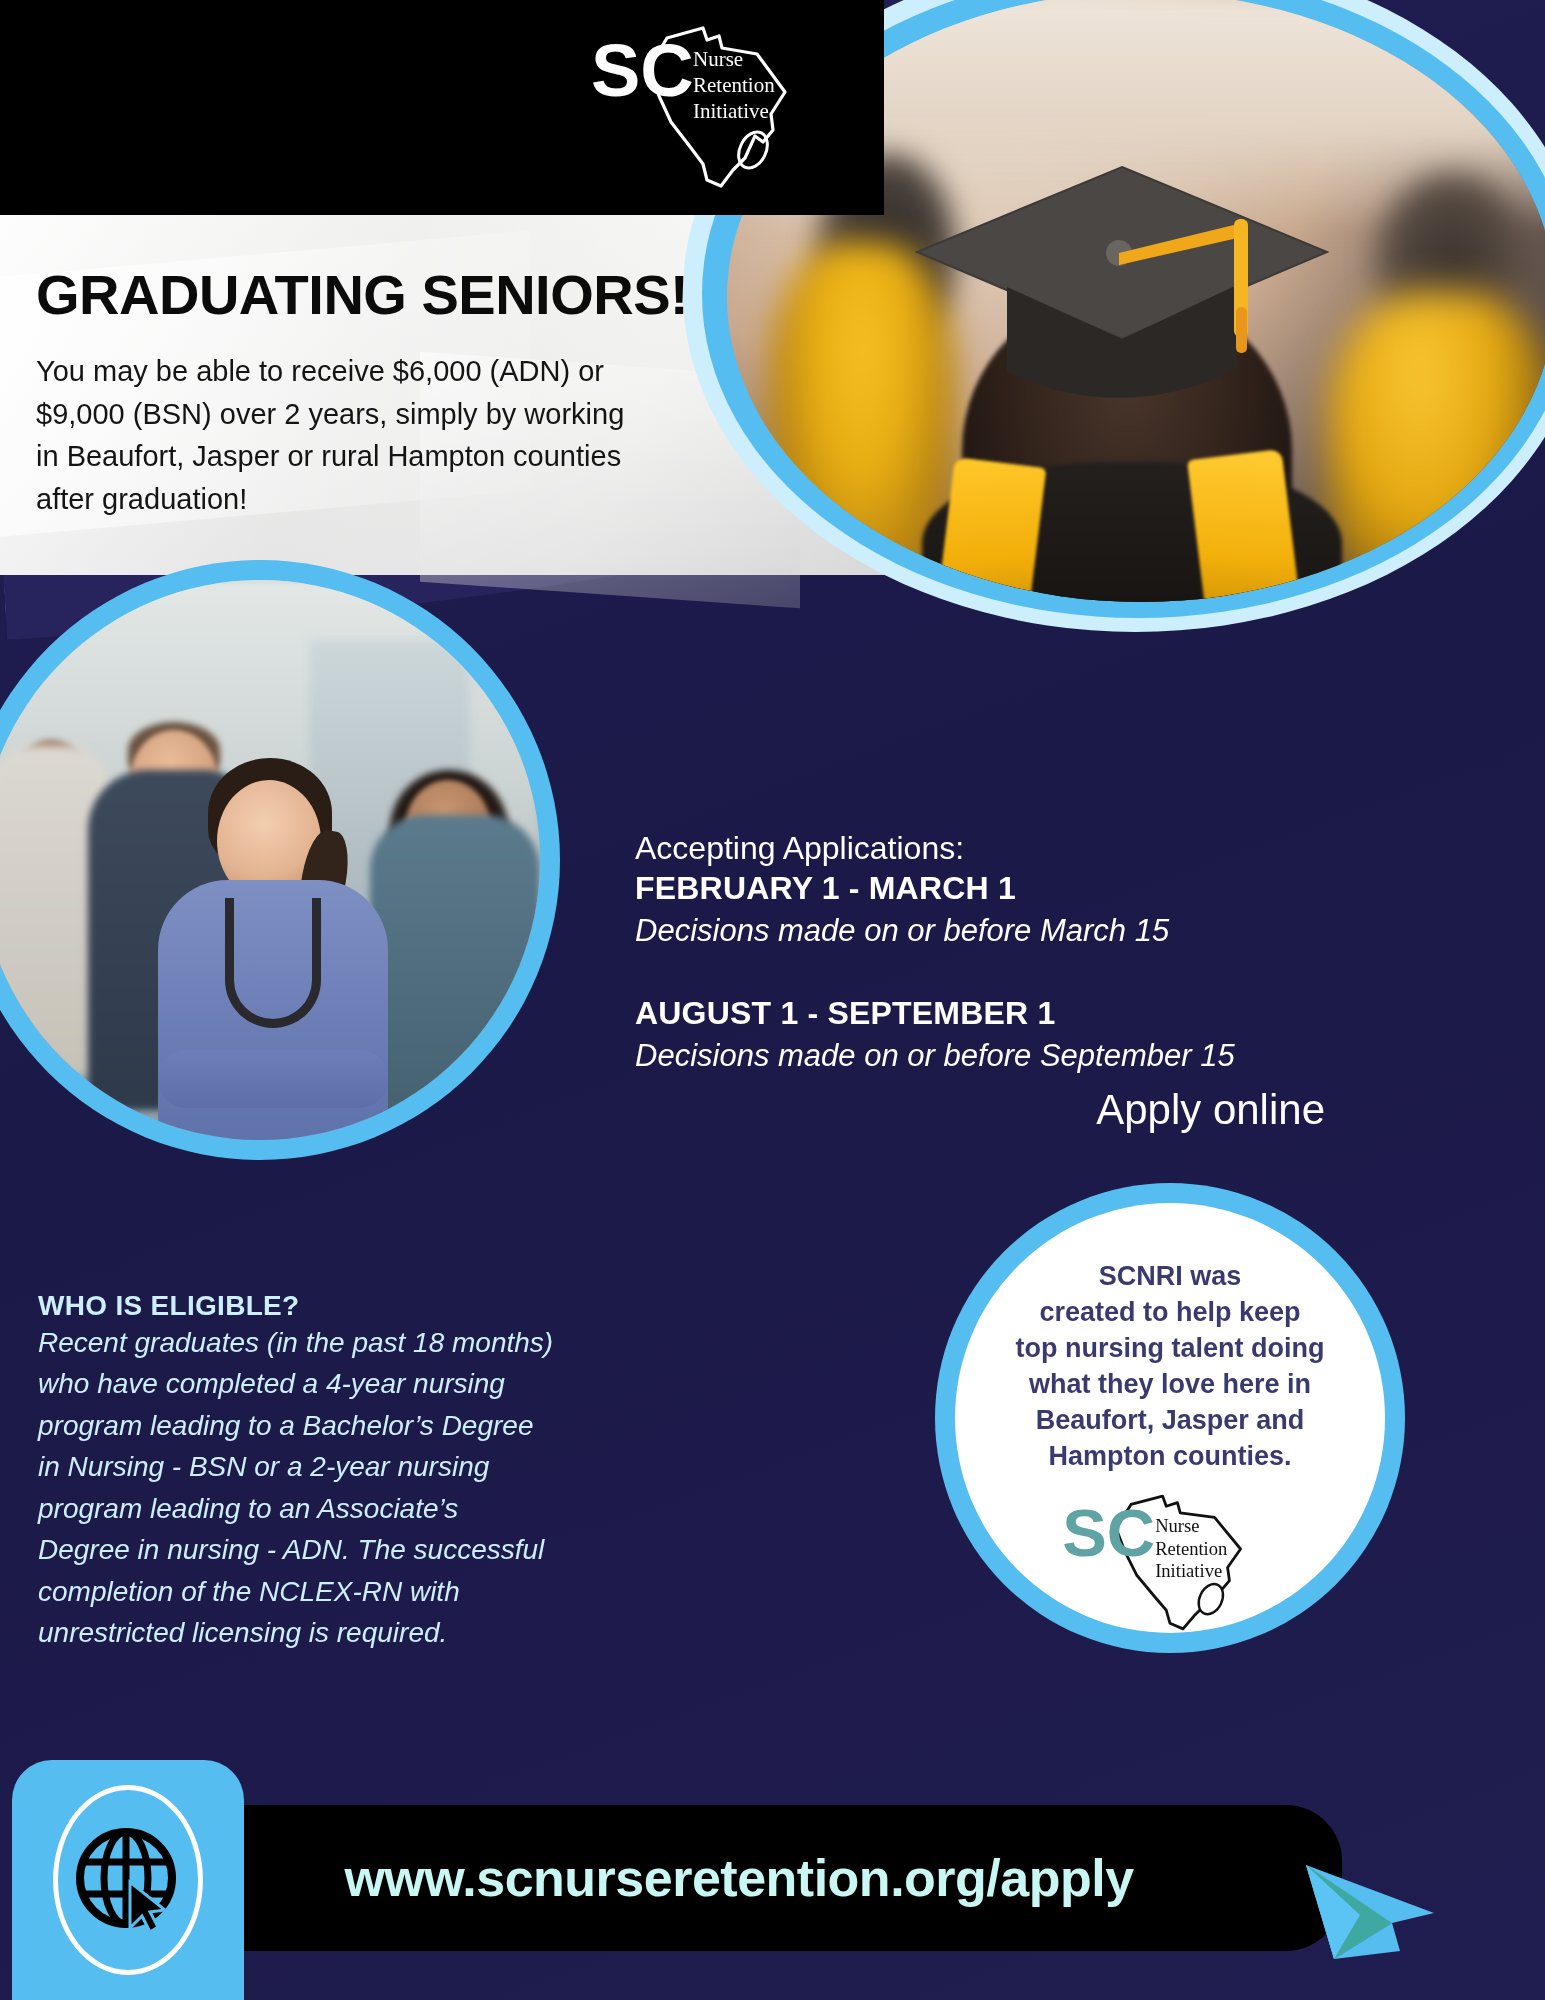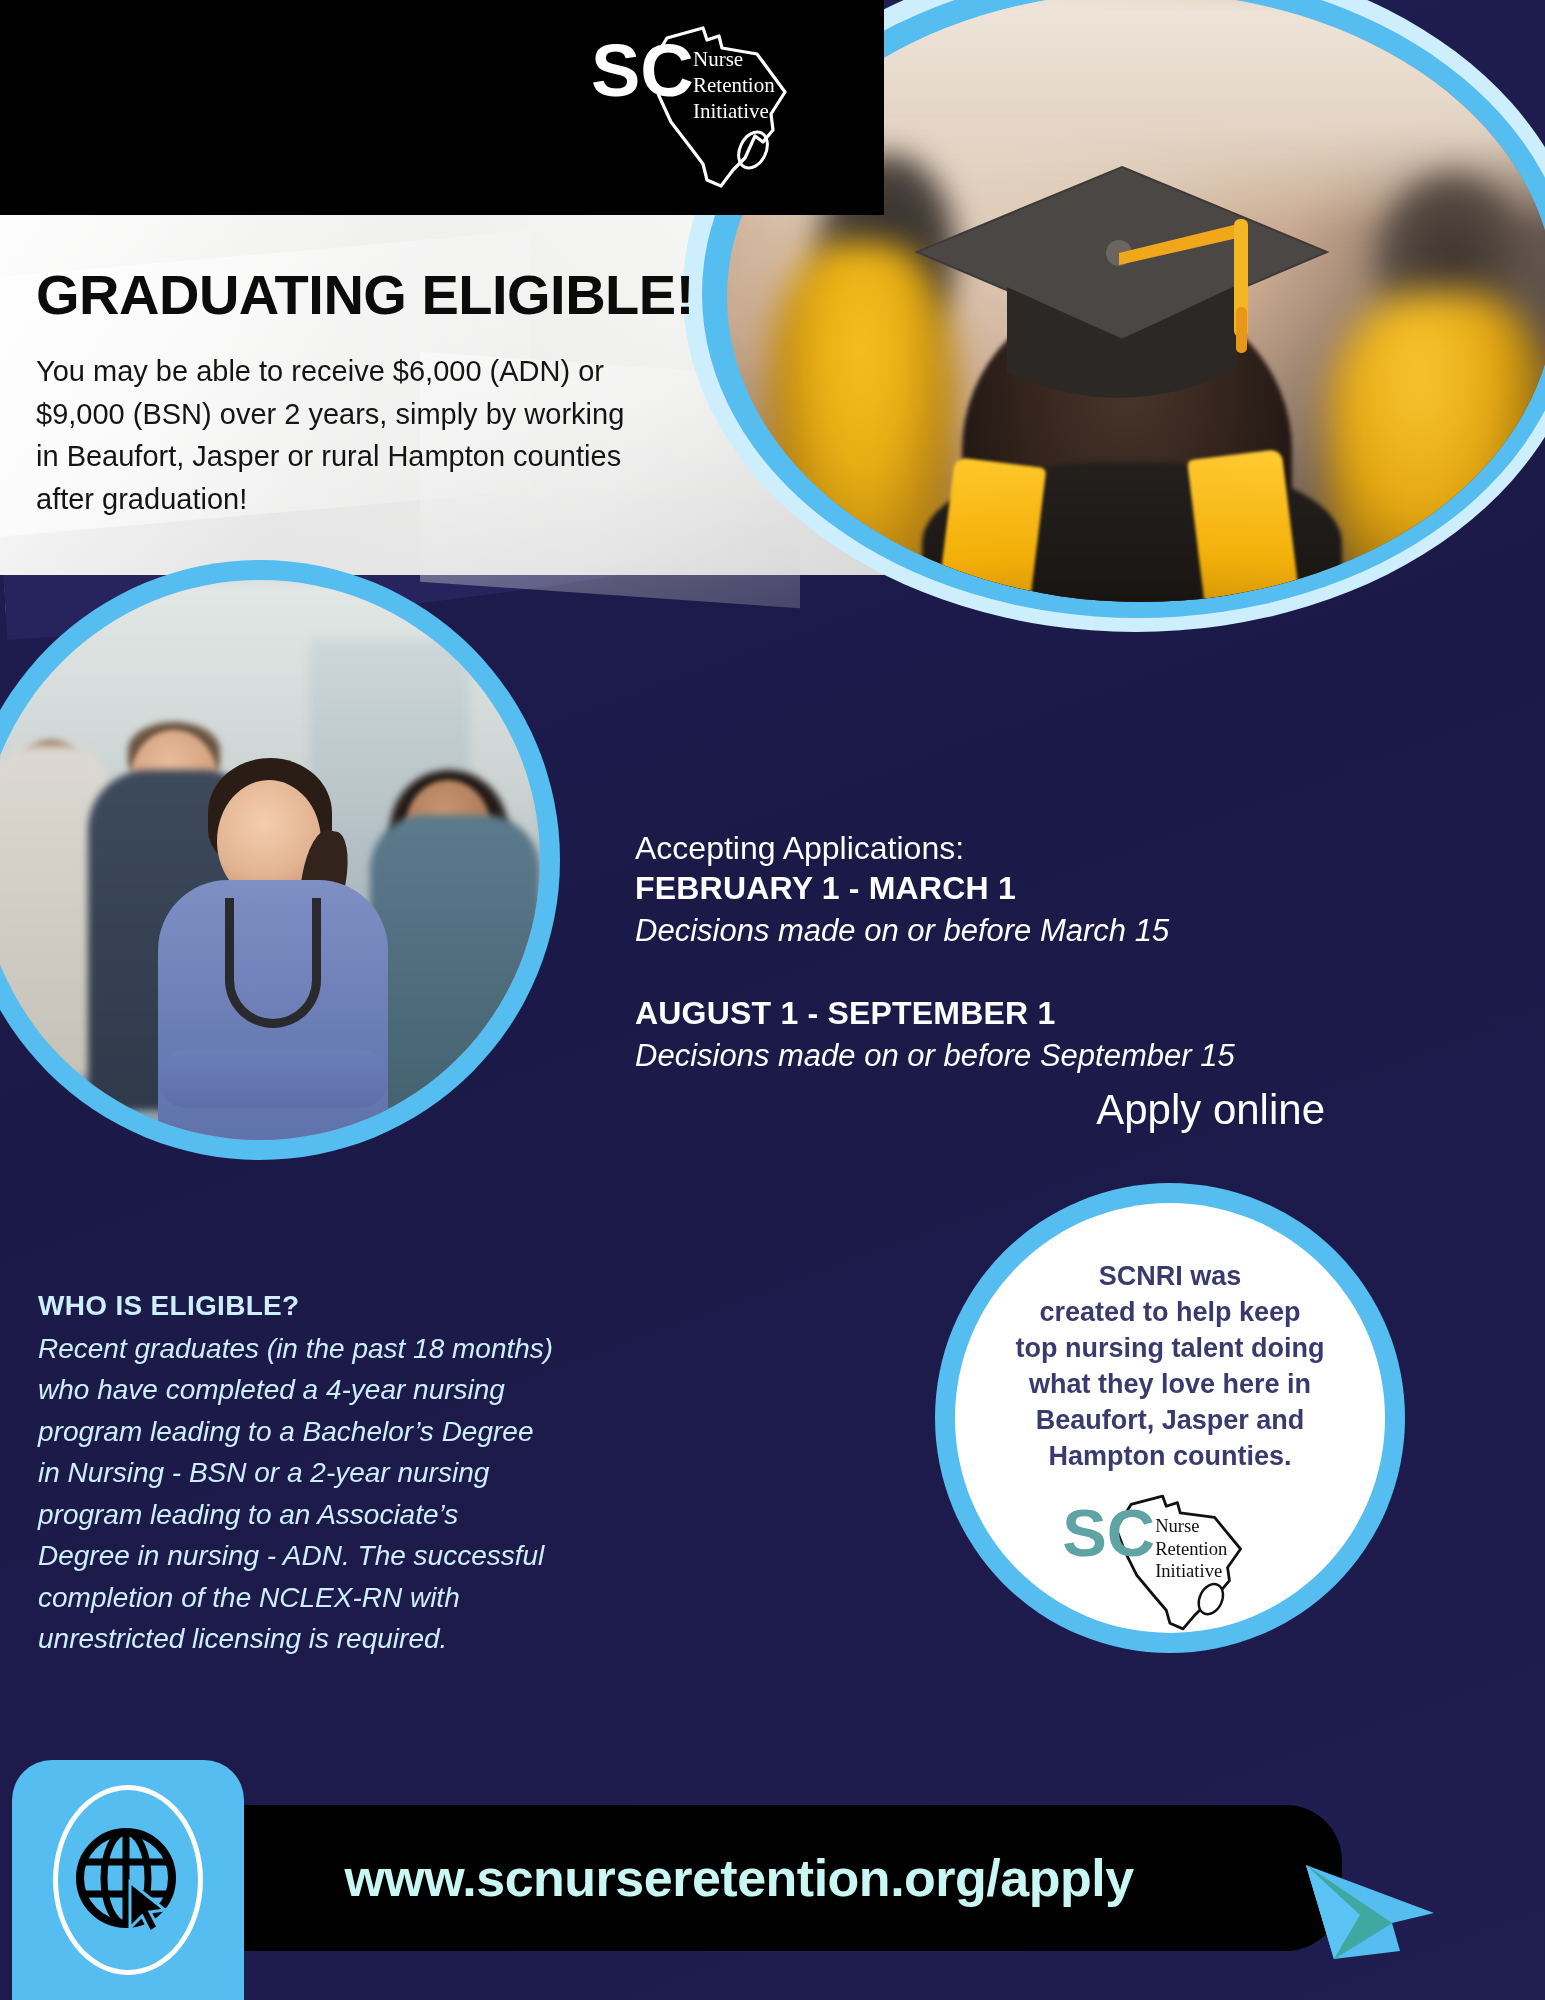--- a/index.html
+++ b/index.html
@@ -284,21 +284,21 @@
   .dates .apply { font-size: 42px; font-weight: normal; line-height: 1.3; margin-top: 6px; text-align: right; }
 
   
   .elig {
     position: absolute; left: 38px; top: 1290px;
     width: 640px;
     z-index: 14;
   }
   .elig .elig-title {
     font-size: 28px; font-weight: bold; color: #cdeefc;
-    letter-spacing: 0.3px; margin-bottom: 6px;
+    letter-spacing: 0.3px; margin-bottom: 0;
   }
   .elig .elig-body {
     font-size: 28px; font-style: italic; line-height: 1.48;
     color: #cdeefc; white-space: pre-line;
   }
 
   
   .badge-ring {
     position: absolute; left: 935px; top: 1183px;
     width: 470px; height: 470px;
@@ -400,21 +400,21 @@
     <svg class="header-logo" viewBox="0 0 230 185">
       <path d="M82 20 L118 10 L122 22 L134 18 L137 30 L172 36 L200 74 L186 96 L188 112 L178 124 L170 118 L160 140 L148 152 L136 168 L122 162 L118 146 L106 130 L86 104 L74 78 L64 50 Z" fill="none" stroke="#ffffff" stroke-width="3.2" stroke-linejoin="round"></path>
       <ellipse cx="168" cy="132" rx="13" ry="19" transform="rotate(26 168 132)" fill="none" stroke="#ffffff" stroke-width="3"></ellipse>
       <text x="6" y="78" font-family="Liberation Sans, sans-serif" font-size="74" font-weight="bold" fill="#ffffff">SC</text>
       <text x="108" y="48" font-family="Liberation Serif, serif" font-size="21" fill="#ffffff">Nurse</text>
       <text x="108" y="74" font-family="Liberation Serif, serif" font-size="21" fill="#ffffff">Retention</text>
       <text x="108" y="100" font-family="Liberation Serif, serif" font-size="21" fill="#ffffff">Initiative</text>
     </svg>
   </div>
 
-  <div class="headline nosel">GRADUATING ELIGIBLE!</div>
+  <div class="headline nosel">GRADUATING SENIORS!</div>
   <div class="subcopy nosel">You may be able to receive $6,000 (ADN) or
 $9,000 (BSN) over 2 years, simply by working
 in Beaufort, Jasper or rural Hampton counties
 after graduation!</div>
 
   <div class="nurse-ring"></div>
   <div class="nurse-photo">
     <div class="wall"></div>
     <div class="door"></div>
     <div class="p-man1-head"></div>

